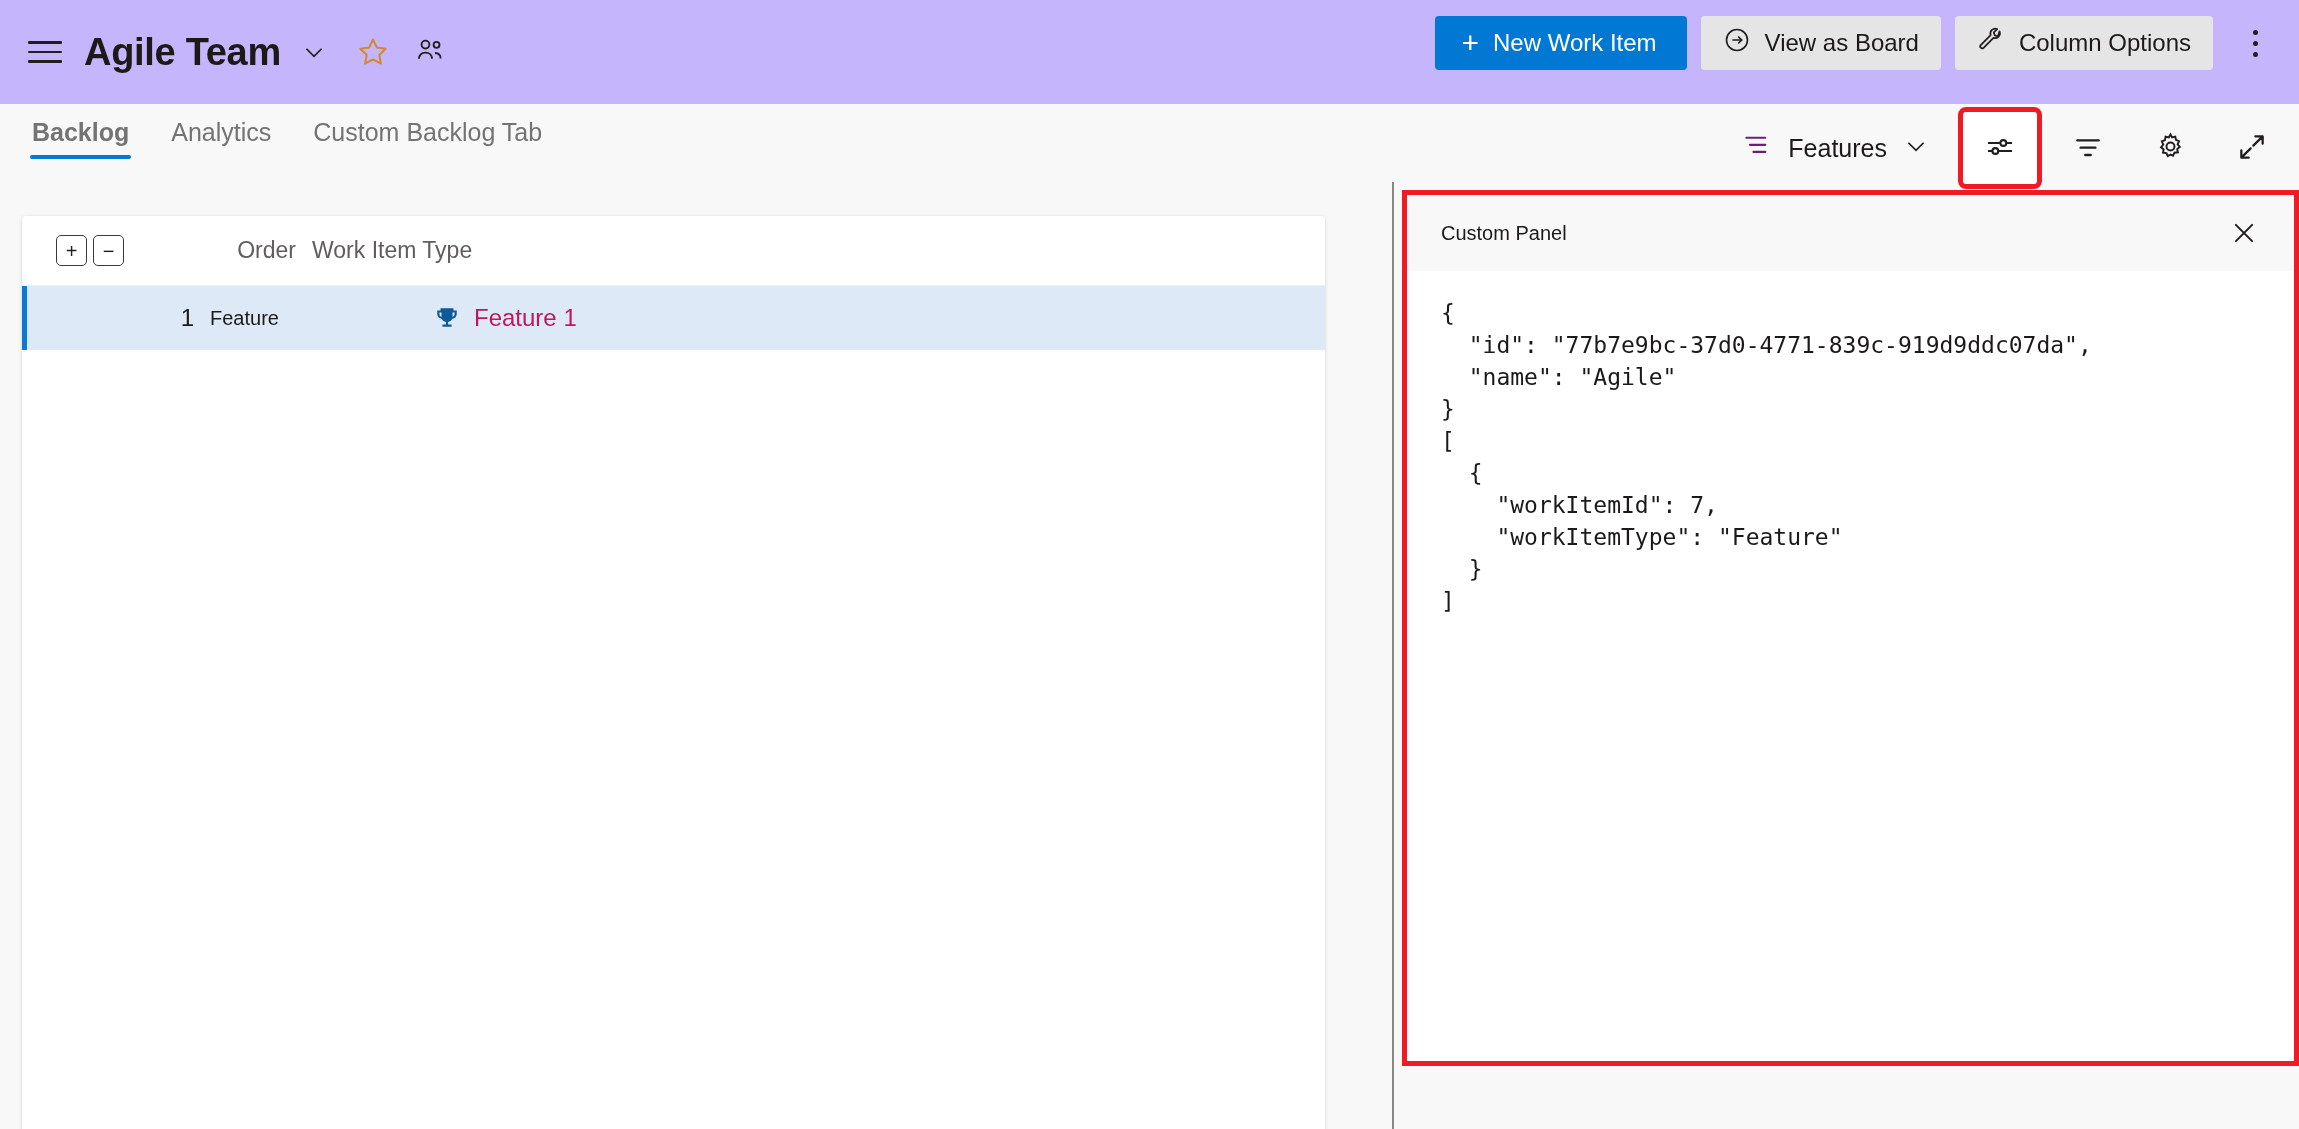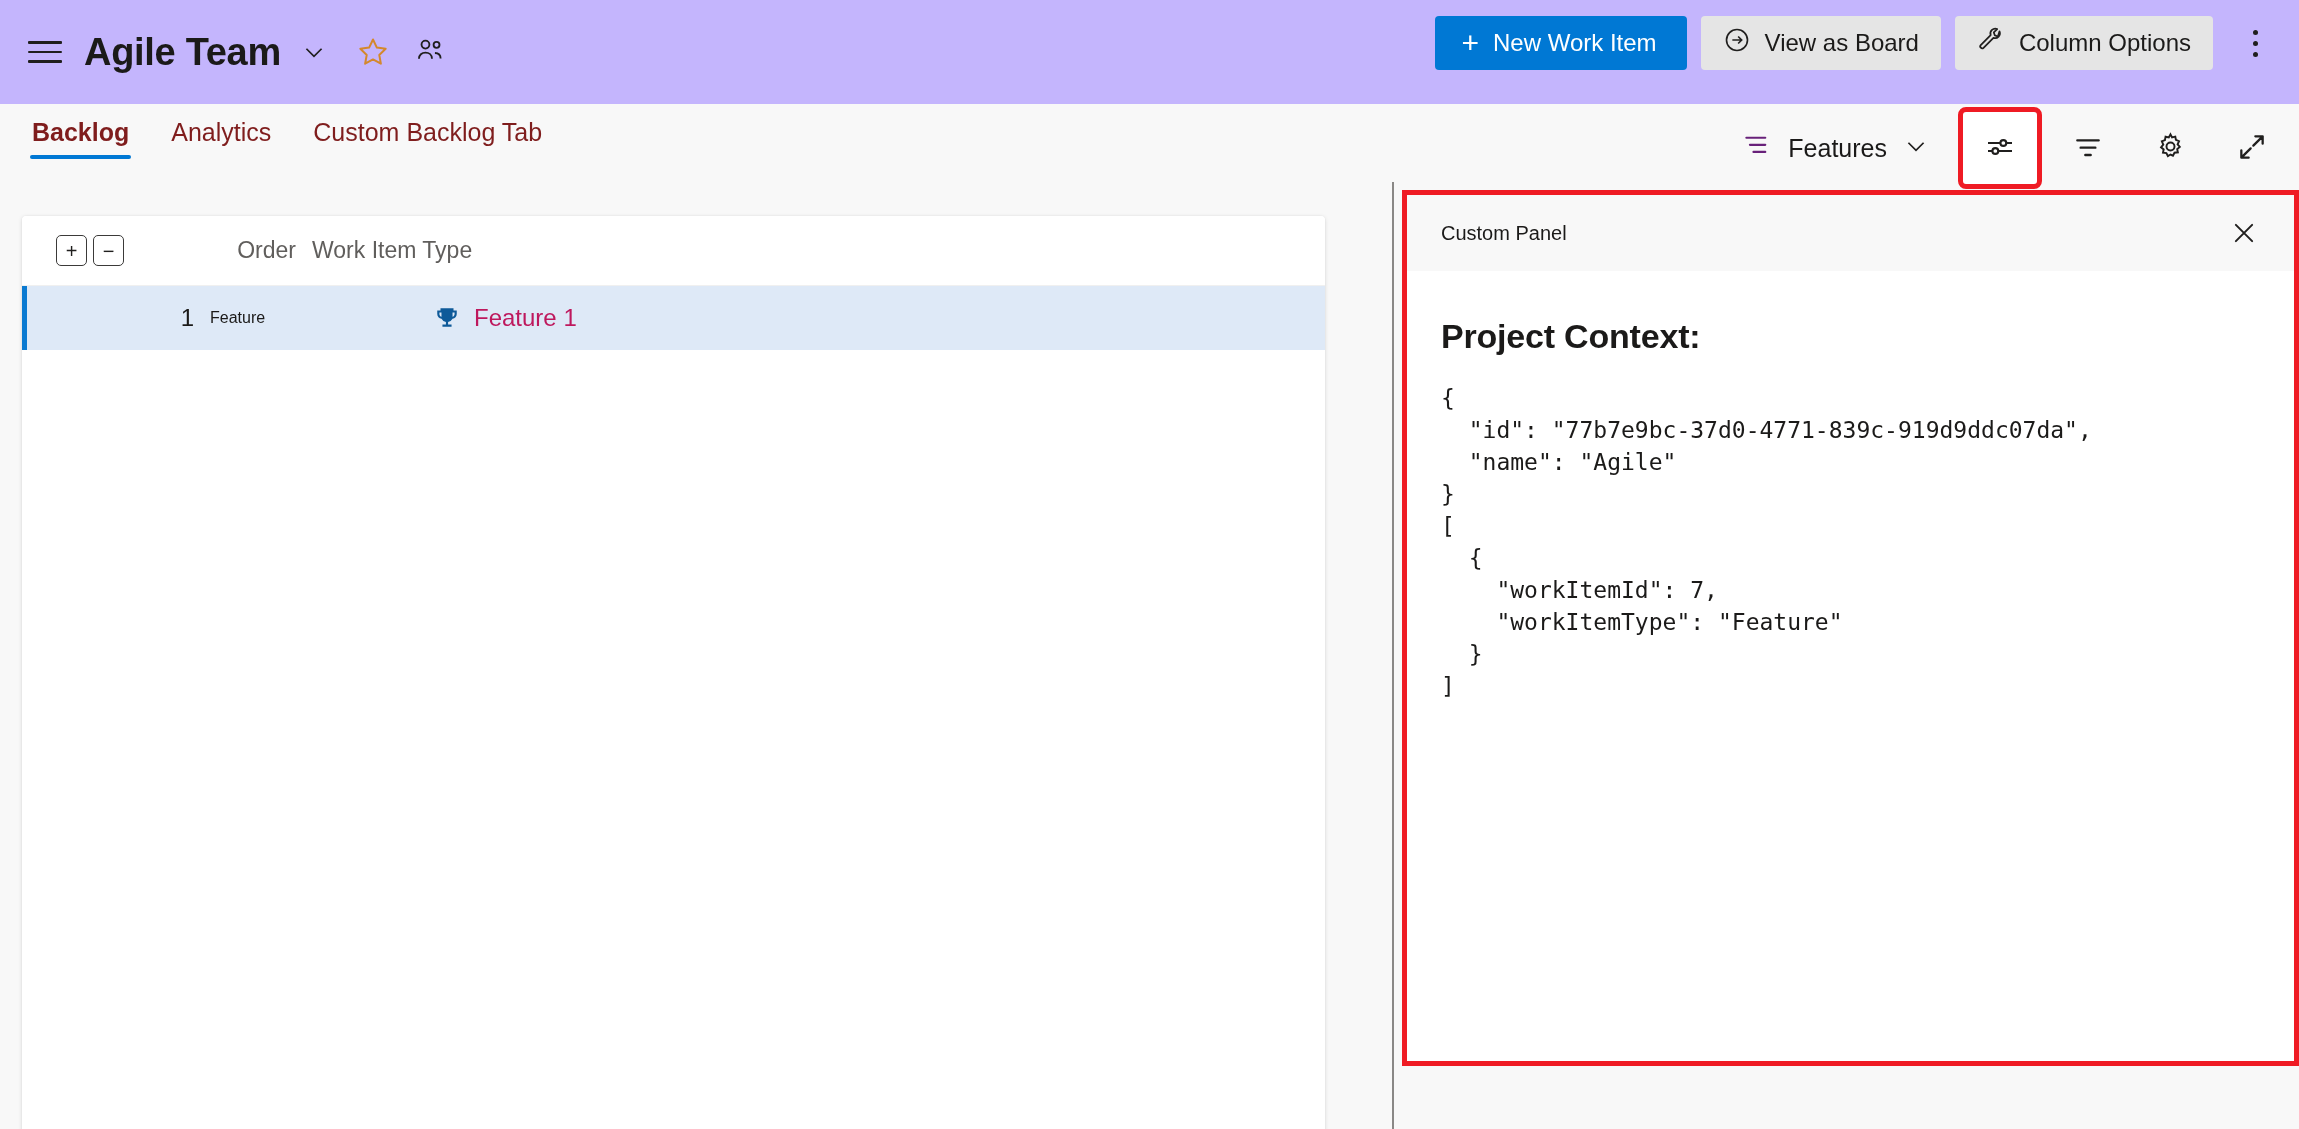--- a/index.html
+++ b/index.html
@@ -60,21 +60,21 @@
   }
   .kebab i { width: 5px; height: 5px; border-radius: 50%; background: #201f1e; display: block; }
 
   
   .tabbar {
     position: absolute; top: 104px; left: 0; right: 0; height: 80px;
     background: #f8f8f8; display: flex; align-items: flex-start;
   }
   .tabs { display: flex; align-items: flex-start; margin-left: 30px; gap: 38px; padding-top: 10px; }
   .tab {
-    font-size: 25px; color: #7f1d1d; padding: 4px 2px 12px 2px;
+    font-size: 25px; color: #737373; padding: 4px 2px 12px 2px;
     cursor: pointer; position: relative; white-space: nowrap;
   }
   .tab.active { font-weight: 700; }
   .tab.active::after {
     content: ""; position: absolute; left: 0; right: 0; bottom: 0;
     height: 4px; background: #0078d4; border-radius: 2px;
   }
 
   .tabbar-right {
     position: absolute; right: 16px; top: 8px;
@@ -129,21 +129,21 @@
 
   .grid-row {
     height: 64px; display: flex; align-items: center;
     background: #dee9f7; position: relative; cursor: pointer;
   }
   .grid-row::before {
     content: ""; position: absolute; left: 0; top: 0; bottom: 0; width: 5px;
     background: #0b7ad1;
   }
   .grid-row .col-order { font-size: 24px; color: #1b1a19; margin-left: 52px; text-align: right; }
-  .grid-row .col-type  { font-size: 16px; color: #1b1a19; padding-left: 16px; }
+  .grid-row .col-type  { font-size: 20px; color: #1b1a19; padding-left: 16px; }
   .grid-row .col-title {
     font-size: 24px; color: #be185d; padding-left: 50px;
     display: flex; align-items: center; gap: 14px;
   }
   .grid-row .col-title::before { display: none; }
   .trophy { display: inline-flex; align-items: center; }
 
   
   .v-divider {
     position: absolute; left: 1392px; top: 182px; bottom: 0; width: 2px;
@@ -337,21 +337,20 @@
     <div class="panel-head">
       <div class="panel-title">Custom Panel</div>
       <button class="panel-close">
         <svg width="30" height="30" viewBox="0 0 24 24" fill="none" stroke="#201f1e" stroke-width="1.6" stroke-linecap="round">
           <path d="M5.5 5.5l13 13M18.5 5.5l-13 13"></path>
         </svg>
       </button>
     </div>
 
     <div class="panel-body">
-      <h2 class="panel-h2">Project Context:</h2>
       <pre class="code">{
   "id": "77b7e9bc-37d0-4771-839c-919d9ddc07da",
   "name": "Agile"
 }</pre>
 
       <pre class="code">[
   {
     "workItemId": 7,
     "workItemType": "Feature"
   }

